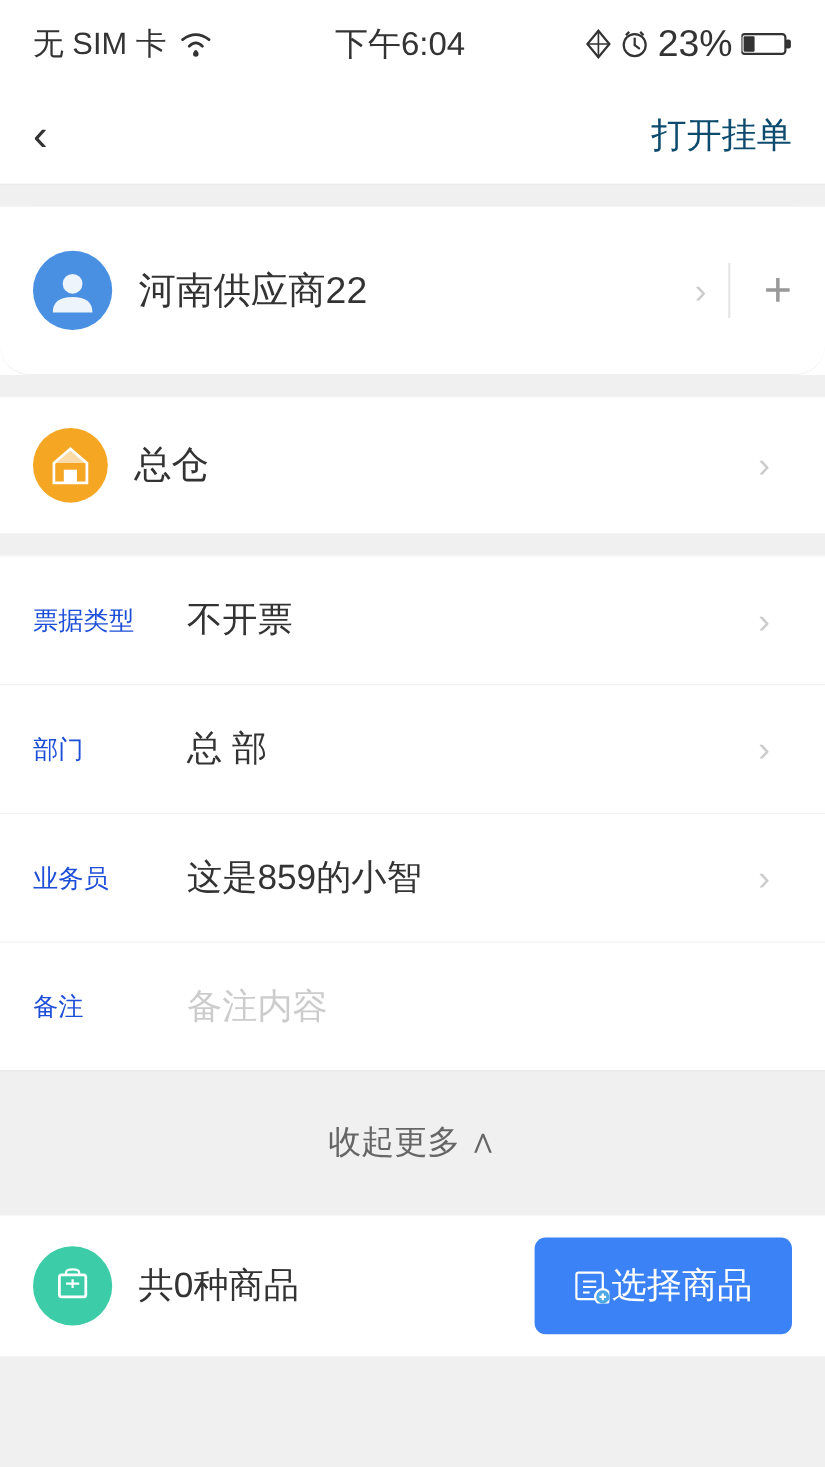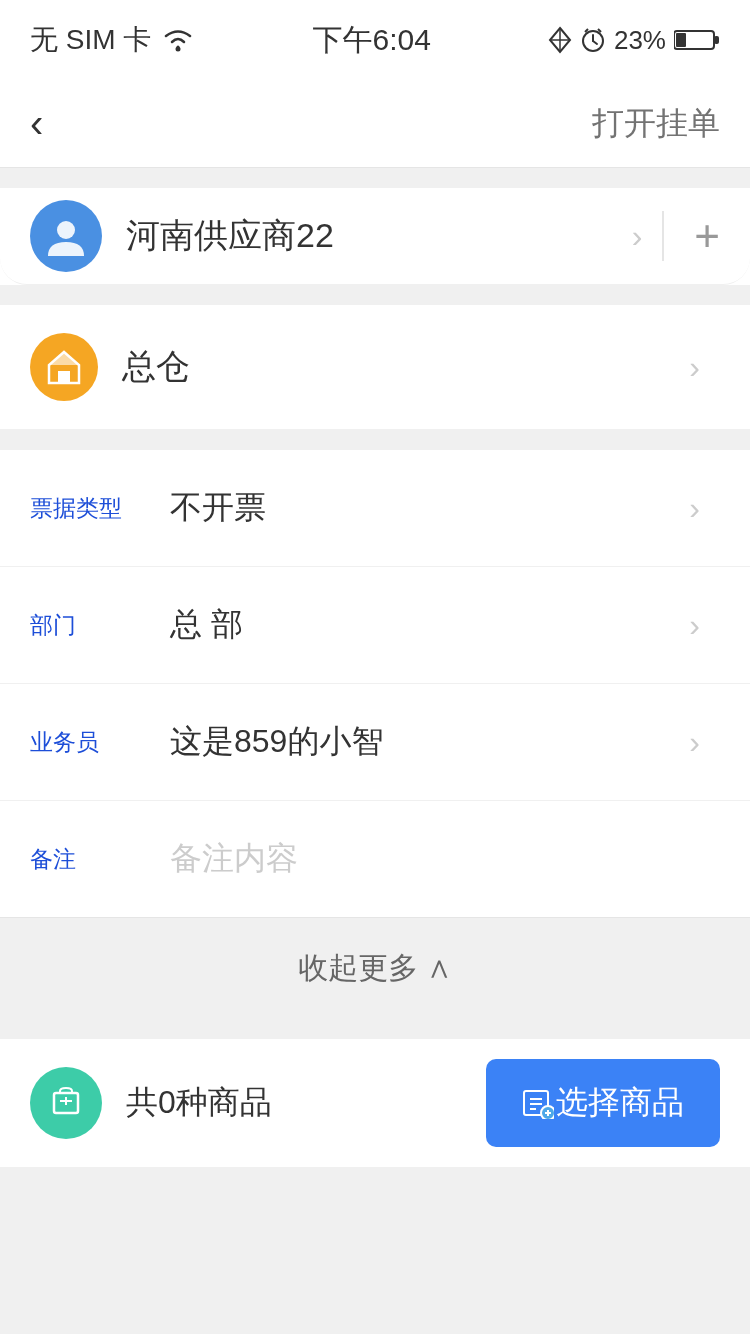--- a/index.html
+++ b/index.html
@@ -21,21 +21,21 @@
       background: #fff;
       display: flex;
       align-items: center;
       justify-content: space-between;
       padding: 0 30px;
       font-size: 28px;
       color: #333;
     }
     .status-left { display: flex; align-items: center; gap: 10px; }
     .status-center { font-size: 30px; font-weight: 500; }
-    .status-right { display: flex; align-items: center; gap: 8px; font-size: 26px; }
+    .status-right { display: flex; align-items: center; gap: 8px; font-size: 34px; }
 
     
     .nav-bar {
       width: 750px;
       height: 88px;
       background: #fff;
       display: flex;
       align-items: center;
       justify-content: space-between;
       padding: 0 30px;
@@ -46,41 +46,41 @@
       color: #333;
       cursor: pointer;
     }
     .nav-title {
       font-size: 36px;
       font-weight: 600;
       color: #333;
     }
     .nav-action {
       font-size: 32px;
-      color: #737373;
+      color: #0c4a6e;
       cursor: pointer;
     }
 
     
     .section-divider {
       height: 20px;
       background: #f0f0f0;
     }
 
     
     .card-section {
       background: #fff;
       margin-bottom: 0;
     }
 
     
     .supplier-row {
       display: flex;
       align-items: center;
-      padding: 12px 30px;
+      padding: 40px 30px;
       background: #fff;
       border-bottom: 1px solid #f0f0f0;
       border-radius: 27px;
     }
     .supplier-avatar {
       width: 72px;
       height: 72px;
       border-radius: 50%;
       background: #4a90e2;
       display: flex;
@@ -172,36 +172,36 @@
       font-size: 32px;
       color: #ccc;
       padding-left: 10px;
     }
 
     
     .collapse-row {
       display: flex;
       align-items: flex-start;
       justify-content: center;
-      padding: 30px;
+      padding: 44px;
       background: #f0f0f0;
       border-top: 1px solid #e5e5e5;
       cursor: pointer;
       font-size: 30px;
       color: #666;
       gap: 10px;
     }
 
     
     .product-bottom-bar {
       display: flex;
       align-items: center;
       padding: 20px 30px;
       background: #fff;
-      margin-top: 20px;
+      margin-top: 2px;
       min-height: 100px;
     }
     .product-icon {
       width: 72px;
       height: 72px;
       border-radius: 50%;
       background: #3dcca8;
       display: flex;
       align-items: center;
       justify-content: center;

